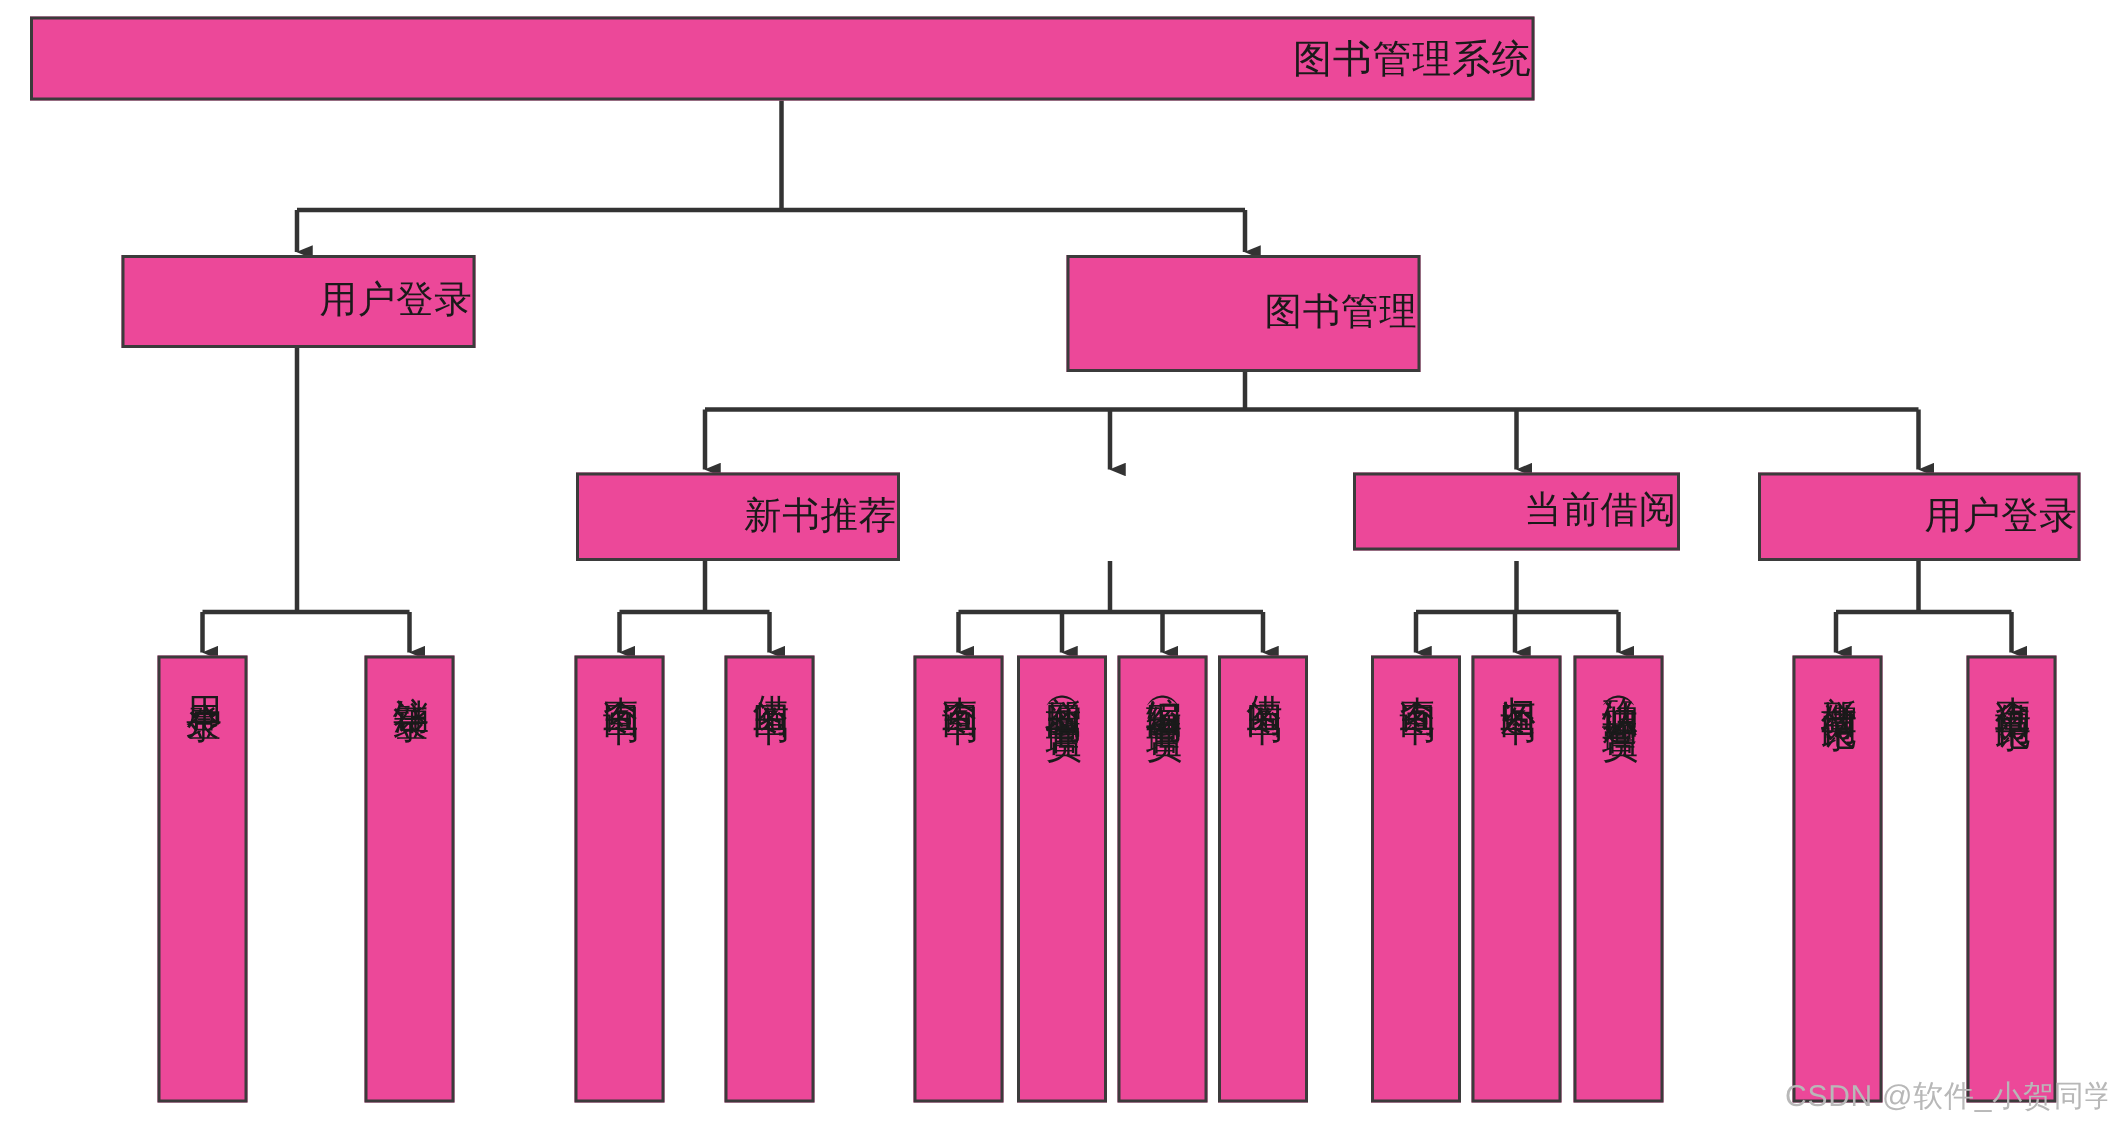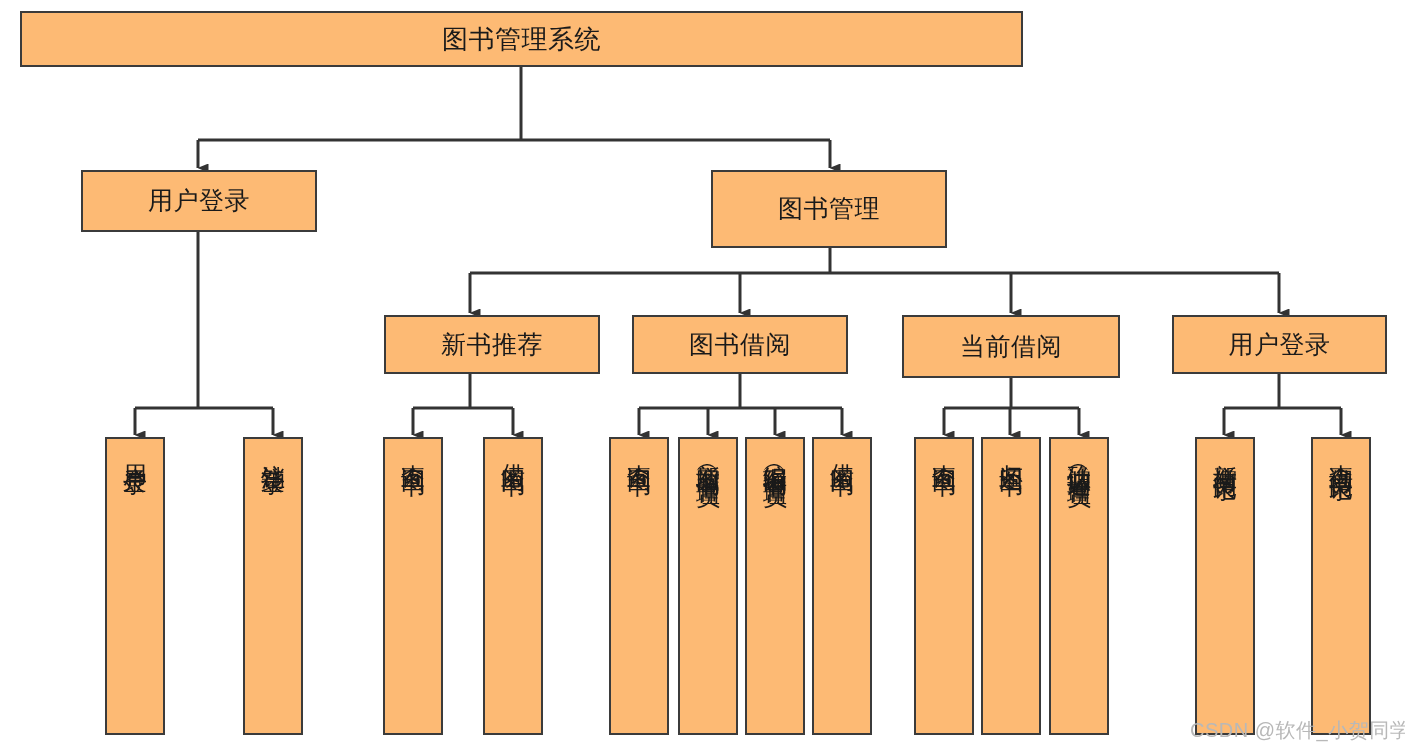--- a/index.html
+++ b/index.html
@@ -21,25 +21,25 @@
     position: absolute;
     left: 0;
     top: 0;
     width: 1405px;
     height: 747px;
     pointer-events: none;
   }
   .node {
     position: absolute;
     box-sizing: border-box;
-    background: #fdba74;
+    background: #ec4899;
     border: 2.5px solid #3b3b3b;
     display: flex;
     align-items: center;
-    justify-content: center;
+    justify-content: flex-end;
     color: #1a1a1a;
     z-index: 2;
   }
   .node-label {
     display: block;
     text-align: center;
     line-height: 1.18;
     white-space: pre;
   }
   .node.horizontal .node-label {
@@ -131,24 +131,21 @@
   <div class="node horizontal" style="left:81px; top:170px; width:236px; height:62px;">
     <span class="node-label">用户登录</span>
   </div>
   <div class="node horizontal" style="left:711px; top:170px; width:236px; height:78px;">
     <span class="node-label">图书管理</span>
   </div>
 
   <div class="node horizontal" style="left:384px; top:315px; width:216px; height:59px;">
     <span class="node-label">新书推荐</span>
   </div>
-  <div class="node horizontal" style="left:632px; top:315px; width:216px; height:59px;">
-    <span class="node-label">图书借阅</span>
-  </div>
-  <div class="node horizontal" style="left:902px; top:315px; width:218px; height:63px;">
+  <div class="node horizontal" style="left:902px; top:315px; width:218px; height:52px;">
     <span class="node-label">当前借阅</span>
   </div>
   <div class="node horizontal" style="left:1172px; top:315px; width:215px; height:59px;">
     <span class="node-label">用户登录</span>
   </div>
 
   <div class="node vertical" style="left:105px; top:437px; width:60px; height:298px;">
     <span class="node-label">用户登录</span>
   </div>
   <div class="node vertical" style="left:243px; top:437px; width:60px; height:298px;">

